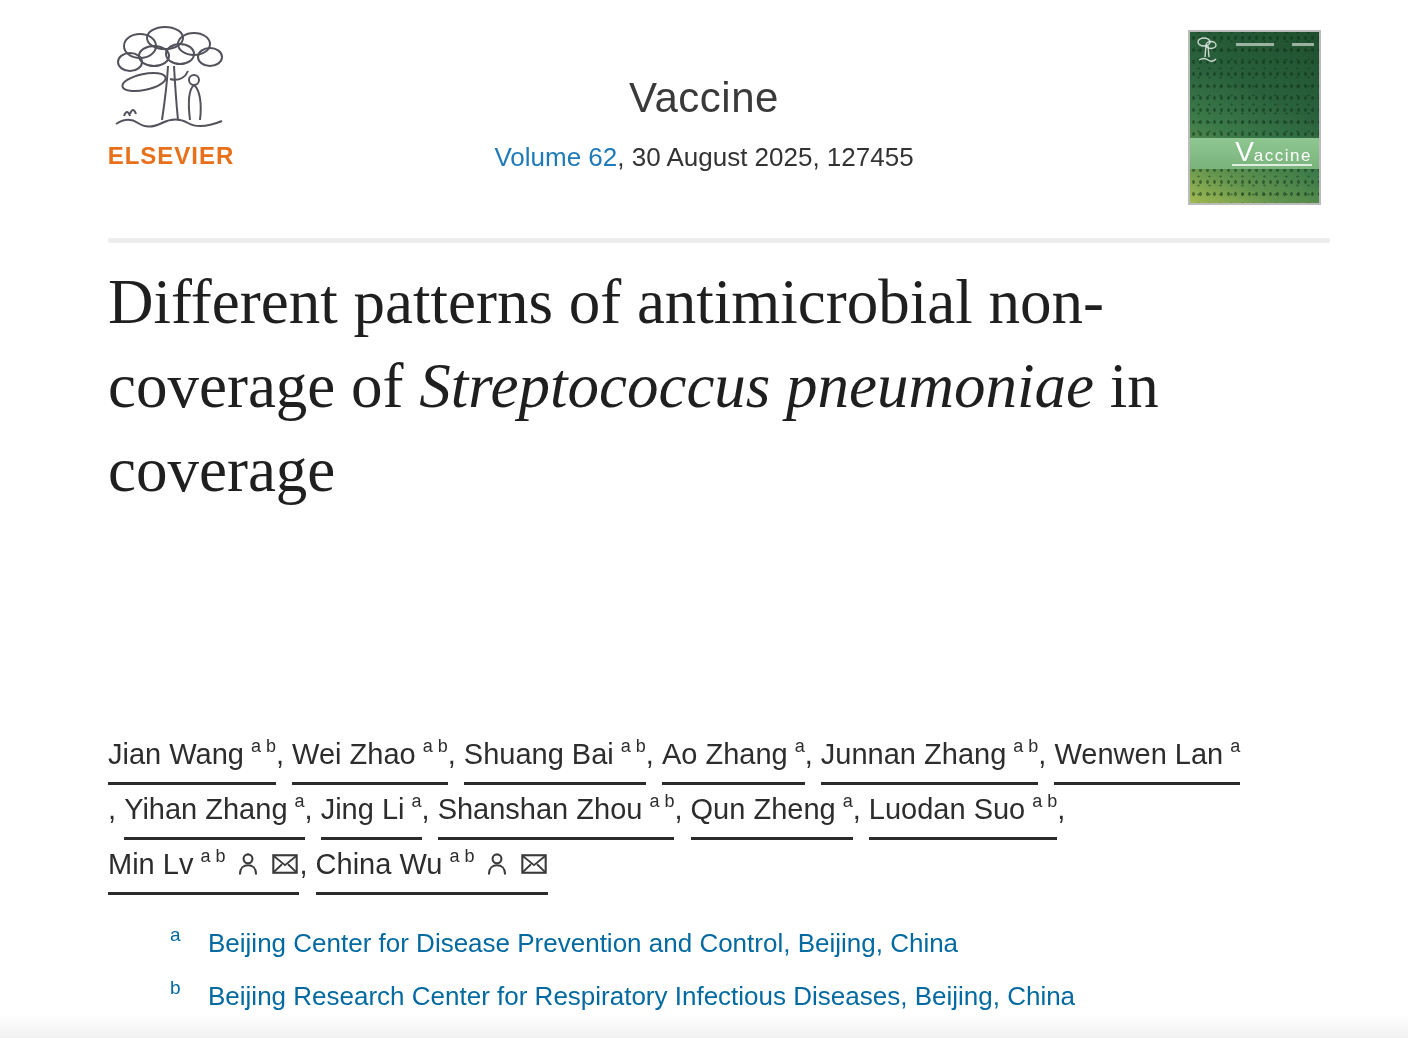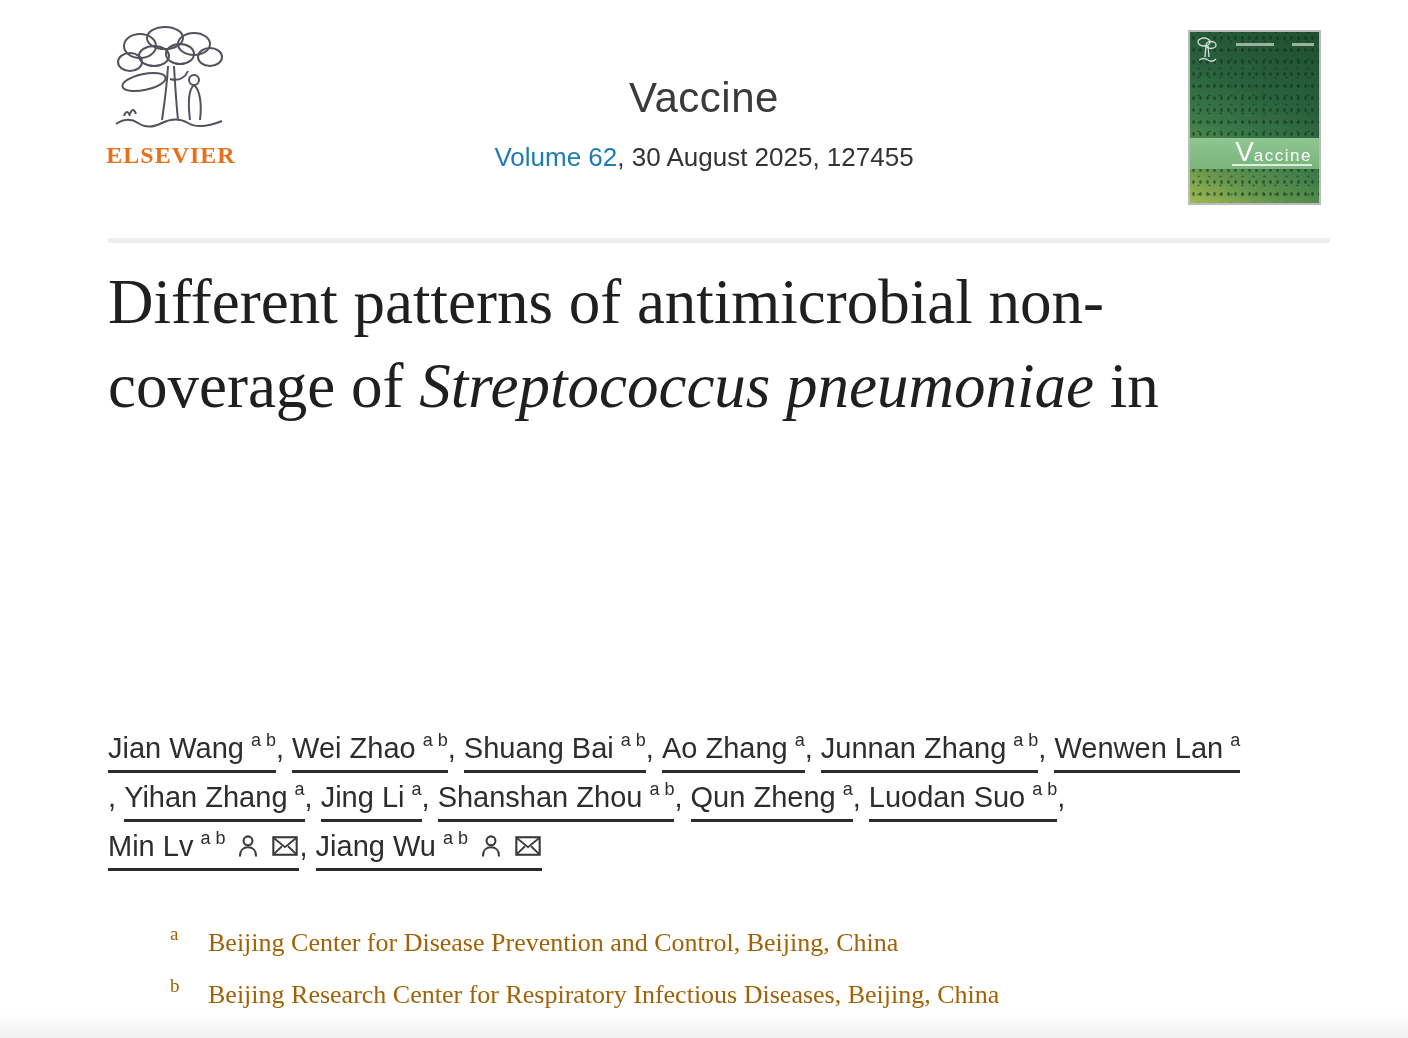--- a/index.html
+++ b/index.html
@@ -3,21 +3,21 @@
 <meta charset="utf-8">
 <style>
   html,body{margin:0;padding:0;background:#fff;}
   .page{position:relative;width:1408px;height:1038px;background:#fff;overflow:hidden;
         font-family:"Liberation Sans", sans-serif;}
   .page::after{content:"";position:absolute;left:0;right:0;bottom:0;height:24px;
         background:linear-gradient(to bottom, rgba(240,240,240,0), #f1f1f1);pointer-events:none;}
 
   
   .publisher{position:absolute;left:106px;top:24px;width:130px;text-align:center;cursor:pointer;}
-  .pubname{margin-top:4px;font-family:Liberation Serif, serif;font-weight:700;
+  .pubname{margin-top:4px;font-family:Liberation Sans, sans-serif;font-weight:700;
            font-size:24px;letter-spacing:1px;color:#E8701A;}
   .journal-head{position:absolute;left:0;top:74px;width:100%;text-align:center;}
   .journal-title{margin:0;font-size:42px;font-weight:400;color:#3a3a3a;letter-spacing:0.5px;cursor:pointer;}
   .issue-line{margin-top:20px;font-size:26px;color:#333;}
   .issue-line a{color:#1E7AB8;text-decoration:none;cursor:pointer;}
 
   
   .cover{position:absolute;left:1188px;top:30px;width:133px;height:175px;box-sizing:border-box;
          border:2px solid #b9bcba;cursor:pointer;
          background-image:
@@ -43,31 +43,31 @@
 
   
   .title{position:absolute;left:108px;top:260px;margin:0;width:1240px;
          font-family:"Liberation Serif", serif;font-weight:400;
          font-size:63px;line-height:84px;color:#1F1F1F;}
   .title .tl{display:block;white-space:nowrap;}
   .title em{}
 
   
   .authors{position:absolute;left:108px;top:733px;width:1250px;font-size:29px;color:#2D2D2D;}
-  .author-line{margin-bottom:9px;line-height:30px;white-space:nowrap;}
+  .author-line{margin-bottom:3px;line-height:42px;white-space:nowrap;}
   .author{display:inline-block;border-bottom:3px solid #2b2b2b;padding-bottom:3px;cursor:pointer;}
   .asup{font-size:18px;position:relative;top:-12px;margin-left:7px;color:#2D2D2D;}
   .asup + .asup{margin-left:5px;}
   .aicon{display:inline-block;margin-left:10px;vertical-align:-3px;}
   .aicon svg{display:inline-block;}
   .plain{color:#2D2D2D;}
 
   
   .affils{position:absolute;left:170px;top:928px;margin:0;padding:0;list-style:none;
-          font-size:26px;color:#a16207;font-family:Liberation Serif, serif;}
+          font-size:26px;color:#0369a1;}
   .affils li{margin-bottom:22px;white-space:nowrap;}
   .affsup{font-size:19px;position:relative;top:-11px;display:inline-block;width:38px;}
 </style>
 </head>
 <body>
 
 <div class="page">
 
   <div class="publisher">
     <svg width="122" height="110" viewBox="0 0 122 110">
@@ -114,32 +114,33 @@
       <span class="cover-title"><span class="cap">V</span><span>accine</span></span>
       <span class="cover-tagline"></span>
     </div>
   </div>
 
   <div class="rule"></div>
 
   <h2 class="title">
     <span class="tl">Different patterns of antimicrobial non-</span>
     <span class="tl"><span>coverage of </span><em>Streptococcus pneumoniae</em><span> in</span></span>
+    <span class="tl">coverage</span>
   </h2>
 
   <div class="authors" id="authors">
       <div class="author-line"><span class="author"><span>Jian Wang</span><span class="asup">a</span><span class="asup">b</span></span><span class="plain">, </span><span class="author"><span>Wei Zhao</span><span class="asup">a</span><span class="asup">b</span></span><span class="plain">, </span><span class="author"><span>Shuang Bai</span><span class="asup">a</span><span class="asup">b</span></span><span class="plain">, </span><span class="author"><span>Ao Zhang</span><span class="asup">a</span></span><span class="plain">, </span><span class="author"><span>Junnan Zhang</span><span class="asup">a</span><span class="asup">b</span></span><span class="plain">, </span><span class="author"><span>Wenwen Lan</span><span class="asup">a</span></span></div>
       <div class="author-line"><span class="plain">, </span><span class="author"><span>Yihan Zhang</span><span class="asup">a</span></span><span class="plain">, </span><span class="author"><span>Jing Li</span><span class="asup">a</span></span><span class="plain">, </span><span class="author"><span>Shanshan Zhou</span><span class="asup">a</span><span class="asup">b</span></span><span class="plain">, </span><span class="author"><span>Qun Zheng</span><span class="asup">a</span></span><span class="plain">, </span><span class="author"><span>Luodan Suo</span><span class="asup">a</span><span class="asup">b</span></span><span class="plain">,</span></div>
       <div class="author-line"><span class="author"><span>Min Lv</span><span class="asup">a</span><span class="asup">b</span><span class="aicon"><svg width="26" height="26" viewBox="0 0 24 24">
               <circle cx="12" cy="7.2" r="4.1" fill="none" stroke="#3a3a3a" stroke-width="1.9"></circle>
               <path d="M4.6 21 C4.6 15.8 8 13.2 12 13.2 C16 13.2 19.4 15.8 19.4 21" fill="none" stroke="#3a3a3a" stroke-width="1.9" stroke-linecap="round"></path>
             </svg></span><span class="aicon"><svg width="28" height="26" viewBox="0 0 24 22">
               <rect x="2" y="3.5" width="20" height="15" fill="none" stroke="#3a3a3a" stroke-width="1.8"></rect>
               <path d="M2.4 4.2 L12 12 L21.6 4.2 M2.4 18 L9.4 11.2 M21.6 18 L14.6 11.2" fill="none" stroke="#3a3a3a" stroke-width="1.6"></path>
-            </svg></span></span><span class="plain">, </span><span class="author"><span>Jiang Wu</span><span class="asup">a</span><span class="asup">b</span><span class="aicon"><svg width="26" height="26" viewBox="0 0 24 24">
+            </svg></span></span><span class="plain">, </span><span class="author"><span>China Wu</span><span class="asup">a</span><span class="asup">b</span><span class="aicon"><svg width="26" height="26" viewBox="0 0 24 24">
               <circle cx="12" cy="7.2" r="4.1" fill="none" stroke="#3a3a3a" stroke-width="1.9"></circle>
               <path d="M4.6 21 C4.6 15.8 8 13.2 12 13.2 C16 13.2 19.4 15.8 19.4 21" fill="none" stroke="#3a3a3a" stroke-width="1.9" stroke-linecap="round"></path>
             </svg></span><span class="aicon"><svg width="28" height="26" viewBox="0 0 24 22">
               <rect x="2" y="3.5" width="20" height="15" fill="none" stroke="#3a3a3a" stroke-width="1.8"></rect>
               <path d="M2.4 4.2 L12 12 L21.6 4.2 M2.4 18 L9.4 11.2 M21.6 18 L14.6 11.2" fill="none" stroke="#3a3a3a" stroke-width="1.6"></path>
             </svg></span></span></div>
     </div>
 
   <ol class="affils" id="affils">
       <li><span class="affsup">a</span><span>Beijing Center for Disease Prevention and Control, Beijing, China</span></li>

